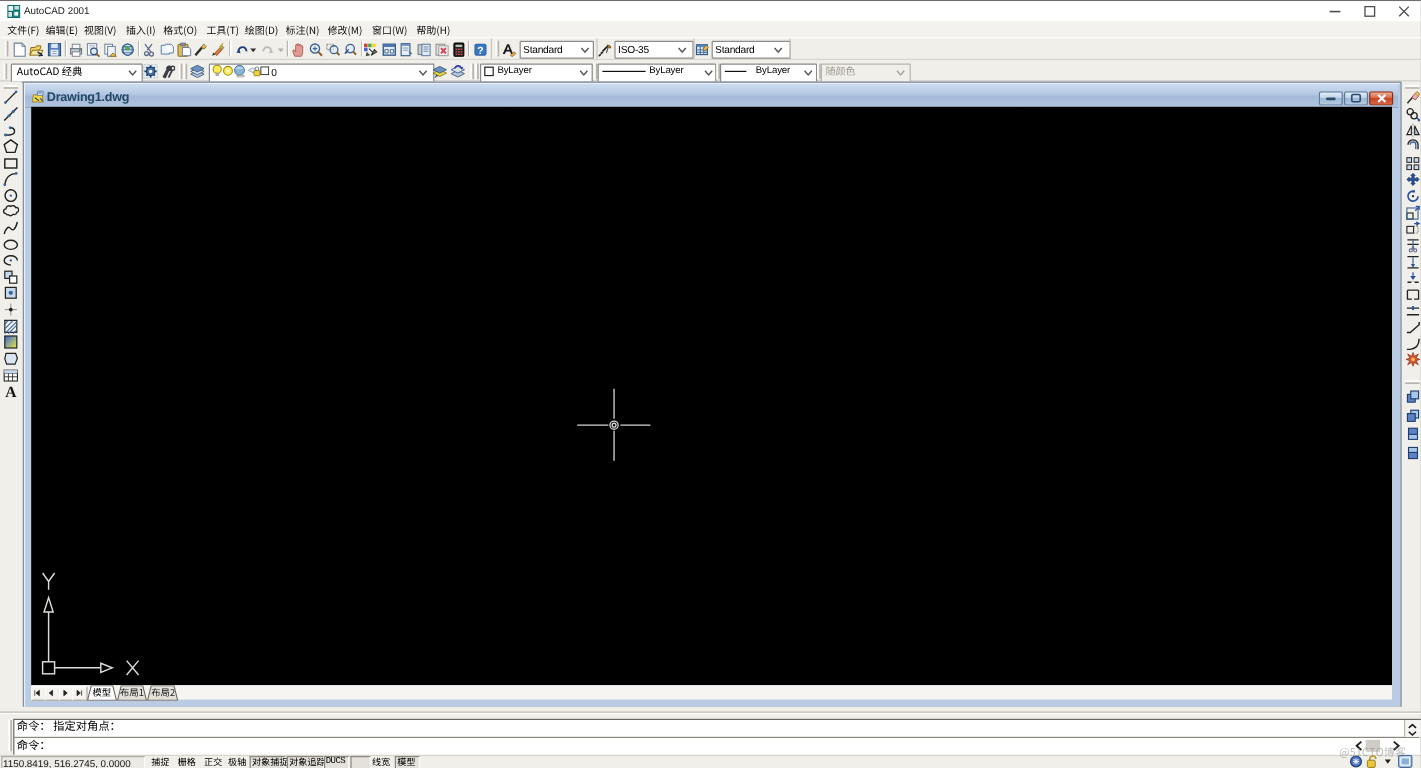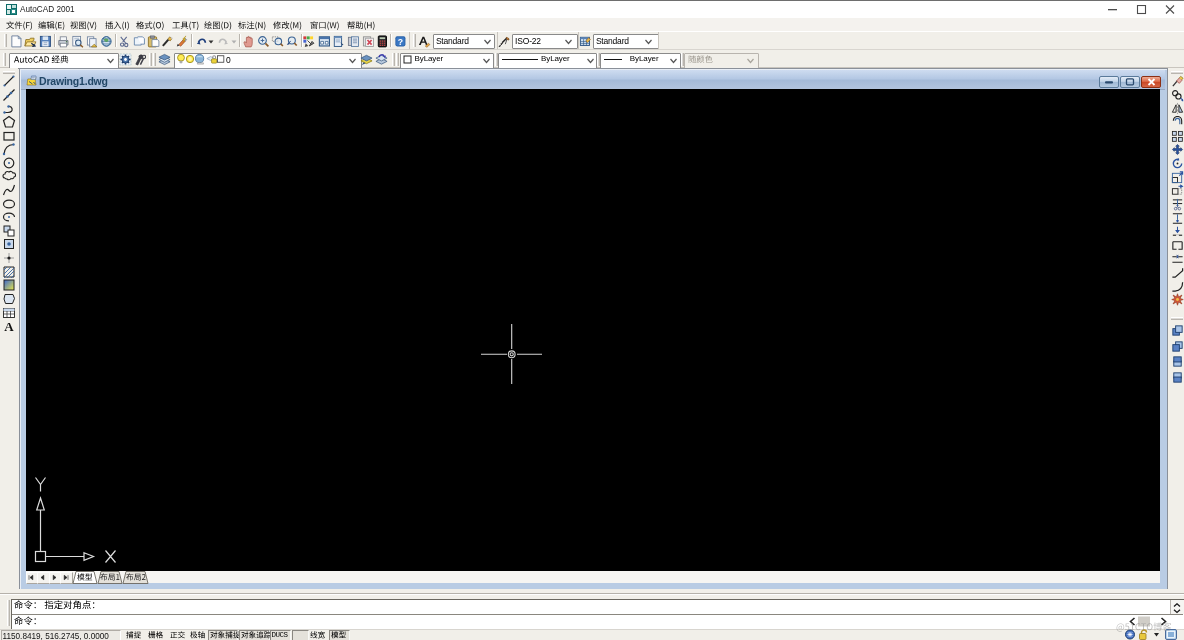--- a/index.html
+++ b/index.html
@@ -259,21 +259,21 @@
     <rect x="1.5" y="2.5" width="10" height="2" fill="#5a82b4"></rect>
     <path d="M5 4.5 v7 M8.2 4.5 v7 M1.5 7.2 h10 M1.5 9.4 h10" stroke="#2e5685" stroke-width=".7"></path>
     <path d="M7.5 6.5 l3-3.5 2 1.8 -3 3.5 z" fill="#e8b84c" stroke="#8a5a18" stroke-width=".6"></path>
   </svg>
 <div class="combo" style="left:432.9px;top:33.5px;width:60.5px;height:13px"></div>
 <div class="abs" style="left:435.9px;top:36px;font-size:8.5px;letter-spacing:-0.2px">Standard</div>
 <svg class="abs" style="left:483px;top:36.5px" width="9" height="9">
     <path d="M1.5 3 L4.5 6.5 L7.5 3" stroke="#555" stroke-width="1.2" fill="none"></path>
   </svg>
 <div class="combo" style="left:512.1px;top:33.5px;width:63.8px;height:13px"></div>
-<div class="abs" style="left:515.1px;top:36px;font-size:8.5px;letter-spacing:-0.2px">ISO-22</div>
+<div class="abs" style="left:515.1px;top:36px;font-size:8.5px;letter-spacing:-0.2px">ISO-35</div>
 <svg class="abs" style="left:564px;top:36.5px" width="9" height="9">
     <path d="M1.5 3 L4.5 6.5 L7.5 3" stroke="#555" stroke-width="1.2" fill="none"></path>
   </svg>
 <div class="combo" style="left:592.9px;top:33.5px;width:64.4px;height:13px"></div>
 <div class="abs" style="left:595.9px;top:36px;font-size:8.5px;letter-spacing:-0.2px">Standard</div>
 <svg class="abs" style="left:644px;top:36.5px" width="9" height="9">
     <path d="M1.5 3 L4.5 6.5 L7.5 3" stroke="#555" stroke-width="1.2" fill="none"></path>
   </svg>
 <div class="abs" style="left:496.5px;top:32px;width:1px;height:17px;background:#c9c5be"></div>
 <div class="abs" style="left:578.4px;top:32px;width:1px;height:17px;background:#c9c5be"></div>

